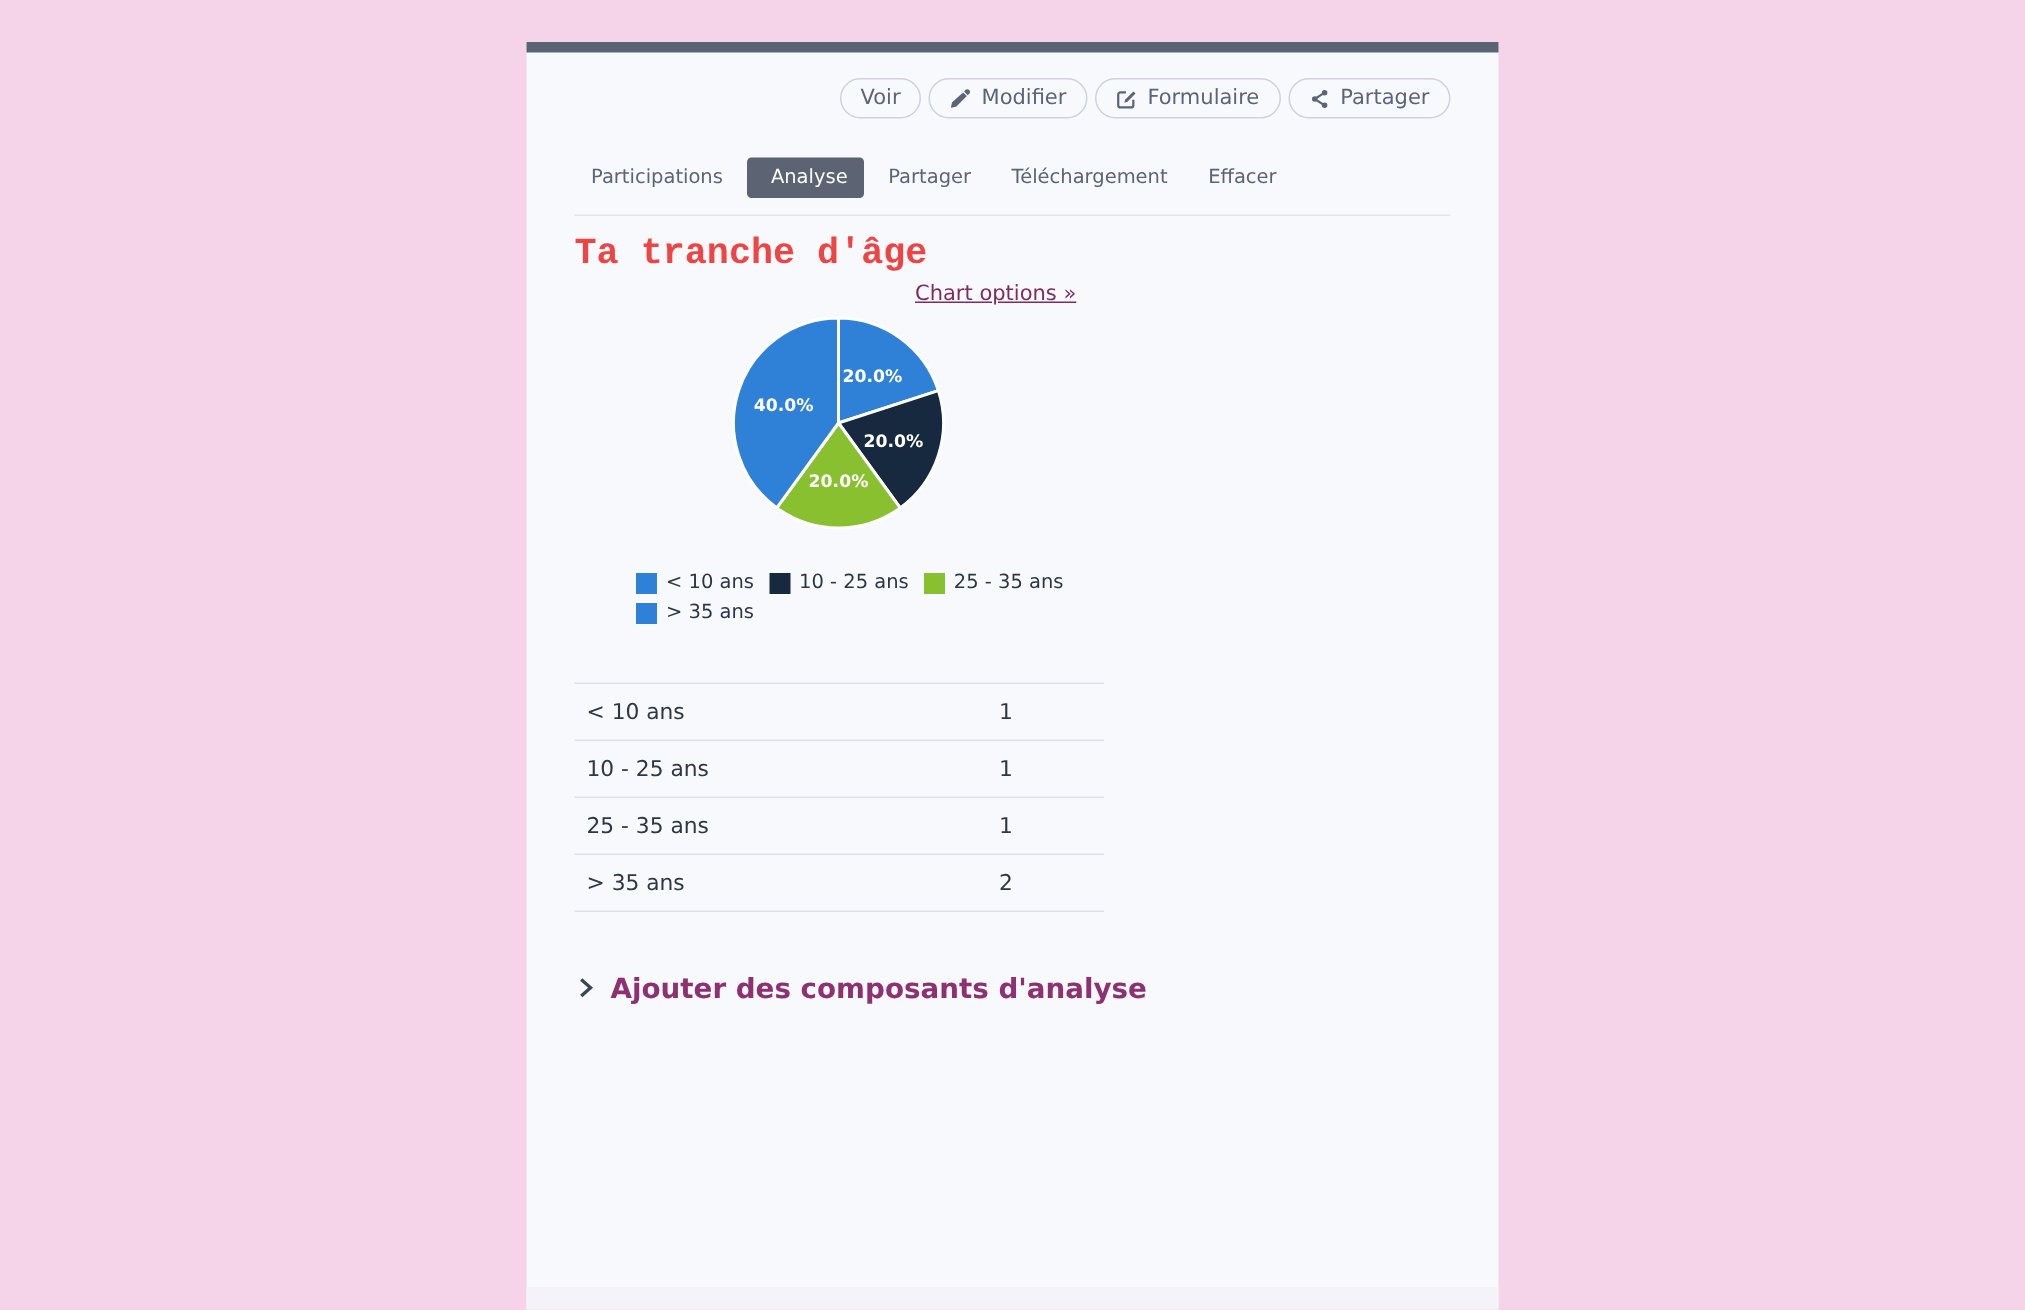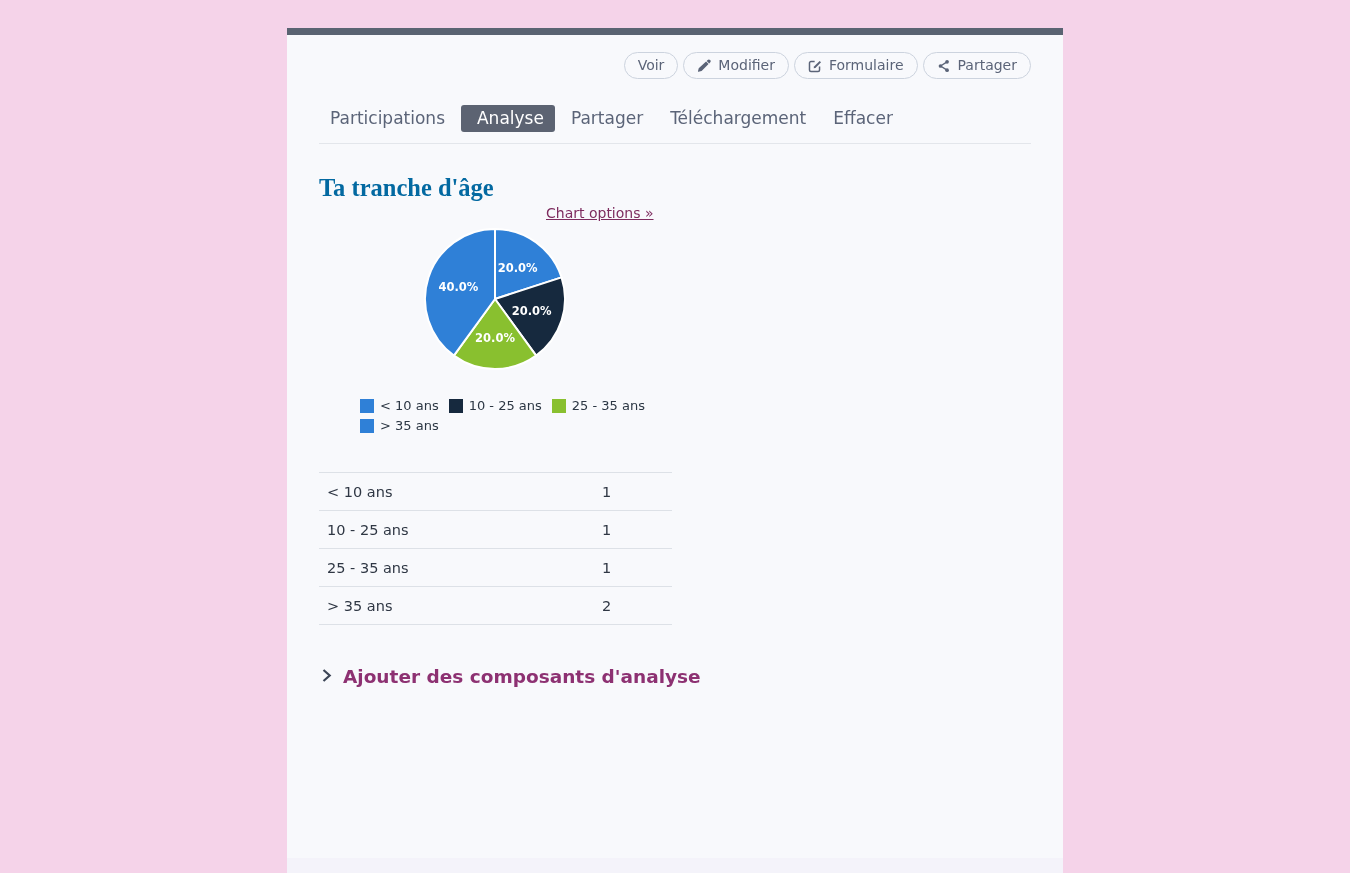--- a/index.html
+++ b/index.html
@@ -3,21 +3,21 @@
 <meta charset="utf-8">
 <style>
   * { margin: 0; padding: 0; box-sizing: border-box; }
   html, body { width: 1350px; height: 873px; overflow: hidden; }
   body {
     background: #f5d3e9;
     font-family: "DejaVu Sans", "Liberation Sans", sans-serif;
     color: #2f3744;
   }
   .card {
-    width: 776px;
+    width: 648px;
     height: 845px;
     margin: 28px auto 0 auto;
     background: #f8f9fc;
     display: flex;
     flex-direction: column;
   }
   .topbar { height: 7px; background: #5a6372; flex: none; }
   .inner { flex: 1; padding: 0 32px; overflow: hidden; }
   .strip { height: 15px; background: #f4f3fa; flex: none; }
 
@@ -28,40 +28,40 @@
     border: 1px solid #ccd3de; border-radius: 15px;
     background: transparent; color: #5b6478;
     font-family: inherit; font-size: 14px; line-height: 19px;
     padding: 3px 13px; cursor: pointer; white-space: nowrap;
   }
   .pill svg { display: block; }
 
   
   .tabs { margin-top: 26px; display: flex; align-items: center; }
   .tab {
-    font-size: 17px; color: #5b6478; text-decoration: none;
+    font-size: 13px; color: #5b6478; text-decoration: none;
     padding: 4px 11px; margin-right: 5px; border-radius: 3px; line-height: 19px;
   }
   .tab.active { background: #5c6372; color: #ffffff; padding-left: 16px; }
   .tabs-divider { border: none; border-top: 1px solid #e3e6eb; margin-top: 11px; }
 
   
   h1.page-title {
     margin-top: 36px;
     font-family: "DejaVu Serif", "Liberation Serif", serif;
     font-size: 31px; line-height: 41px; font-weight: bold; color: #5d2c4e;
   }
   p.page-desc {
     margin-top: 17px; width: 736px;
     font-size: 15.5px; line-height: 24px; color: #2f3744;
   }
   h2.section-title {
-    margin-top: 29px;
-    font-family: Liberation Serif, serif;
-    font-size: 24.5px; line-height: 30px; font-weight: bold; color: #0369a1;
+    margin-top: 11px;
+    font-family: Liberation Mono, monospace;
+    font-size: 24.5px; line-height: 30px; font-weight: bold; color: #ef4444;
   }
   .chart-options {
     display: inline-block; margin-left: 227px;
     font-size: 14px; line-height: 19px; color: #7e2c5f; text-decoration: underline; text-align: right;
   }
 
   
   .pie-svg { display: block; margin-top: 2px; }
   .legend {
     margin: 24px 0 0 41px; width: 300px;

